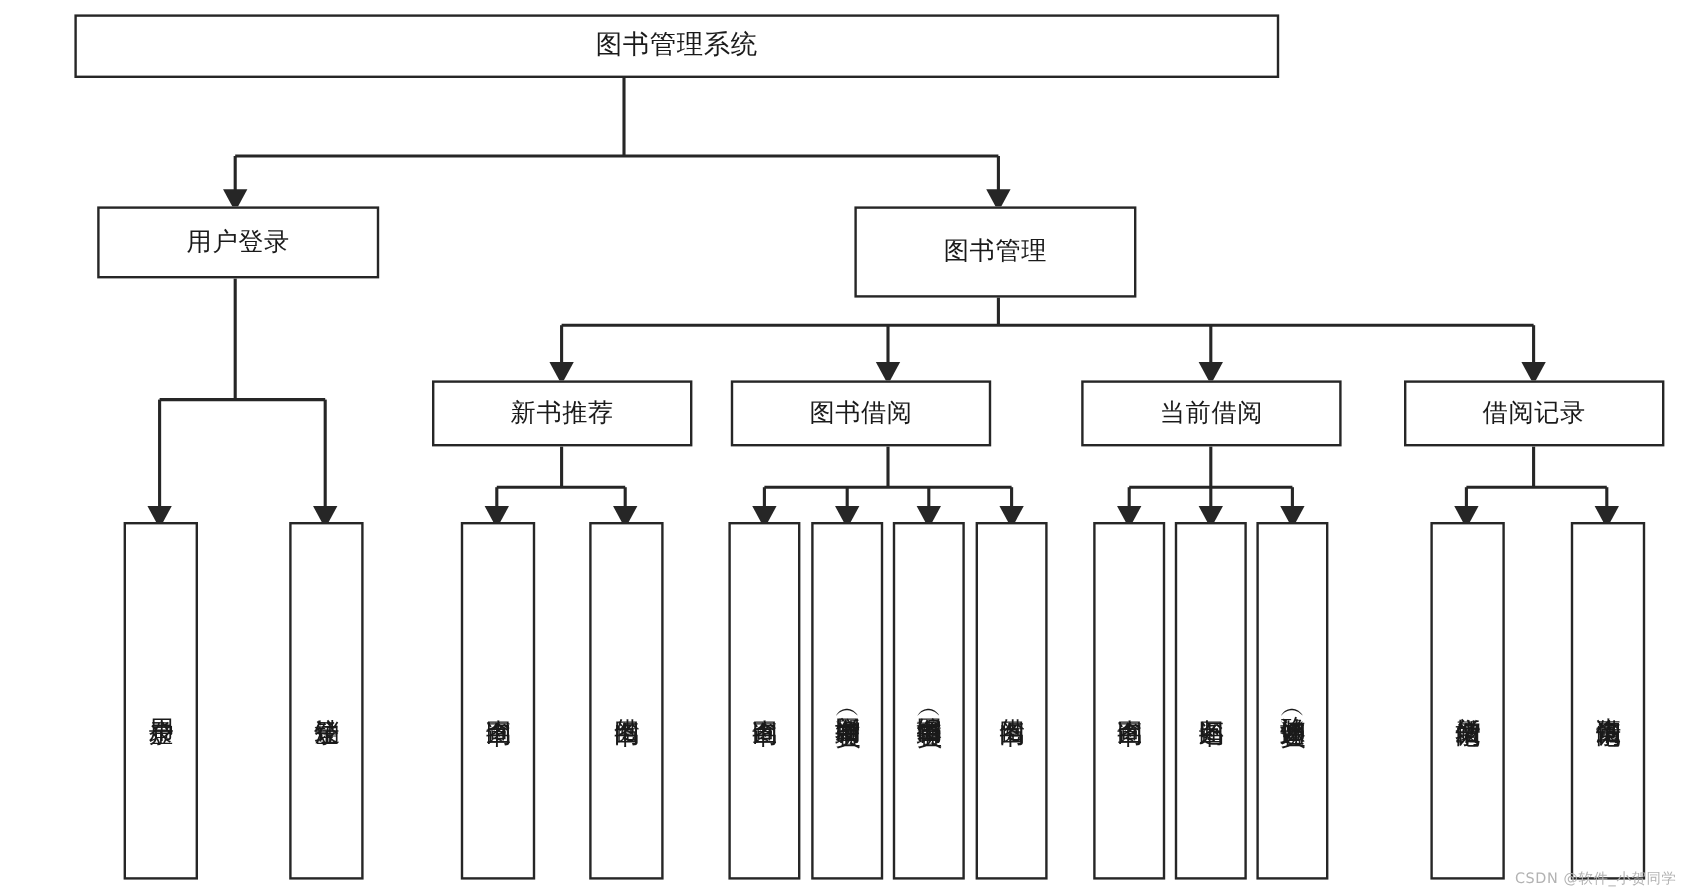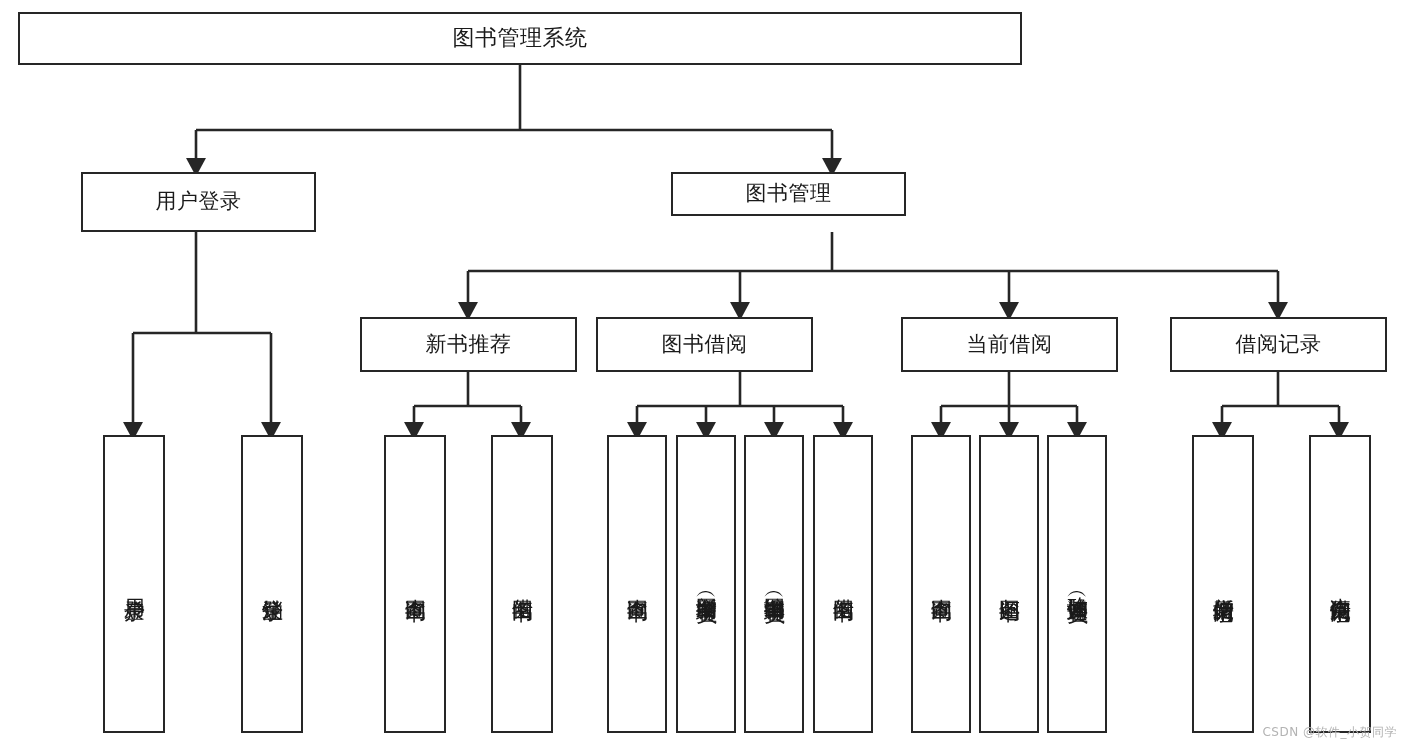--- a/index.html
+++ b/index.html
@@ -37,20 +37,21 @@
     color: #1a1a1a;
   }
   .node-h {
     font-size: 21px;
     line-height: 1.1;
     letter-spacing: 0.5px;
     white-space: nowrap;
   }
   .node-root {
     font-size: 22px;
+    margin-left: 44px;
   }
   
   .node-v {
     align-items: center;
     justify-content: center;
   }
   .vtext {
     writing-mode: vertical-rl;
     text-orientation: upright;
     font-size: 21px;
@@ -125,28 +126,28 @@
     </g>
   </svg>
 
   <div class="node node-h node-root" style="left:18px; top:12px; width:1004px; height:53px;">
     <span>图书管理系统</span>
   </div>
 
   <div class="node node-h" style="left:81px; top:172px; width:235px; height:60px;">
     <span>用户登录</span>
   </div>
-  <div class="node node-h" style="left:671px; top:172px; width:235px; height:44px;">
+  <div class="node node-h" style="left:712px; top:172px; width:235px; height:76px;">
     <span>图书管理</span>
   </div>
 
   <div class="node node-h" style="left:360px; top:317px; width:217px; height:55px;">
     <span>新书推荐</span>
   </div>
-  <div class="node node-h" style="left:596px; top:317px; width:217px; height:55px;">
+  <div class="node node-h" style="left:609px; top:317px; width:217px; height:55px;">
     <span>图书借阅</span>
   </div>
   <div class="node node-h" style="left:1170px; top:317px; width:217px; height:55px;">
     <span>借阅记录</span>
   </div>
   <div class="node node-h" style="left:901px; top:317px; width:217px; height:55px;">
     <span>当前借阅</span>
   </div>
 
   <div class="node node-v" style="left:103px; top:435px; width:62px; height:298px;">

